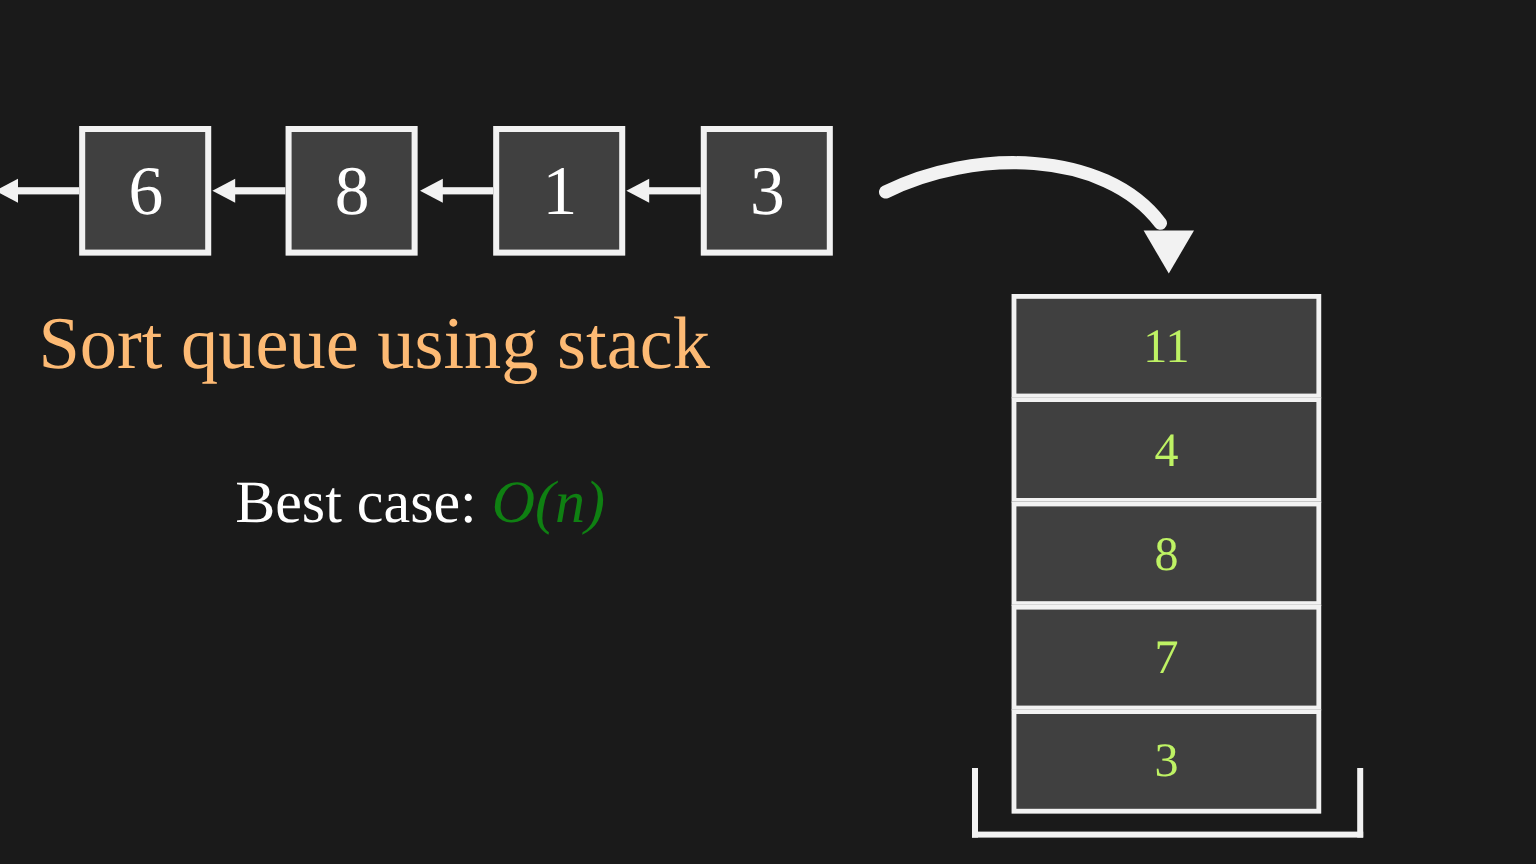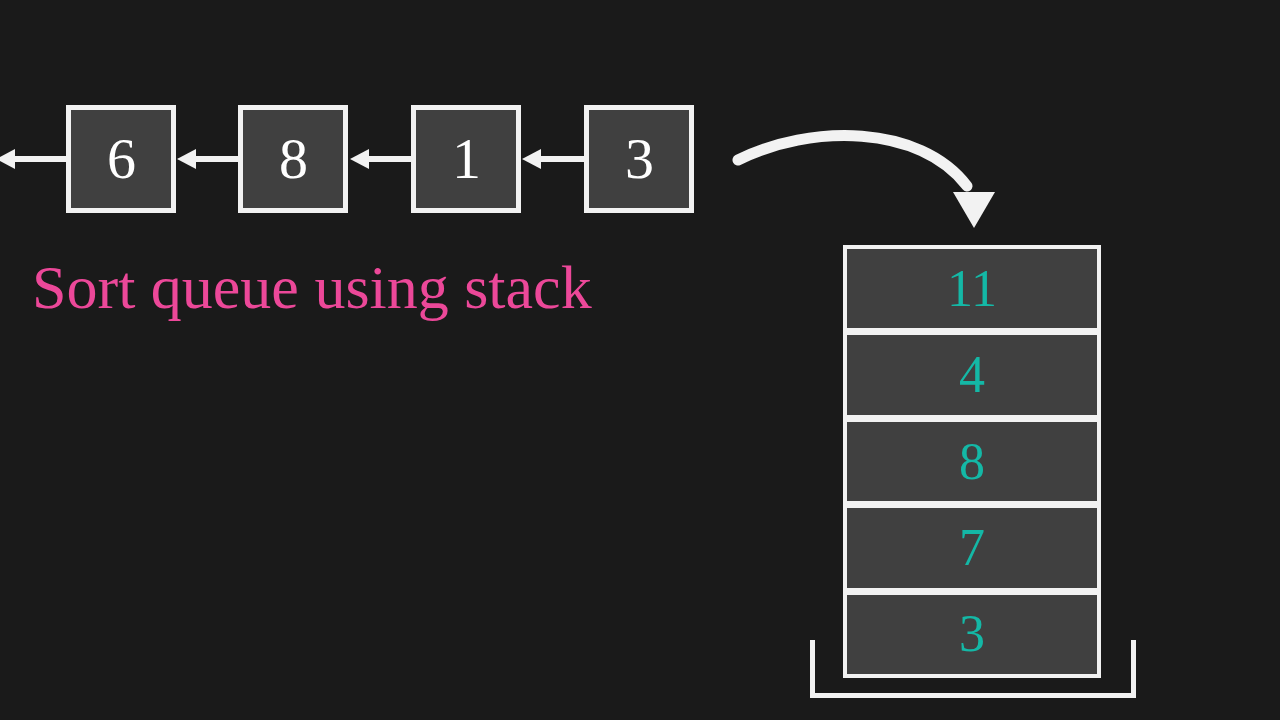--- a/index.html
+++ b/index.html
@@ -69,21 +69,21 @@
   }
 
   
   #title {
     position: absolute;
     left: 32px;
     top: 255px;
     font-size: 62px;
     line-height: 1.05;
     white-space: nowrap;
-    color: #ec4899;
+    color: #fdba74;
   }
   .case-line {
     position: absolute;
     white-space: nowrap;
     font-size: 50px;
     line-height: 1.05;
     color: #ffffff;
   }
   #best-line { left: 196px; top: 392px; }
   #worst-line { left: 144px; top: 497px; }
@@ -111,23 +111,23 @@
     flex: 1 1 0;
     background: #404040;
     border: 4px solid #f2f2f2;
     box-sizing: border-box;
     display: flex;
     align-items: center;
     justify-content: center;
     margin-bottom: -1px;
   }
   .stack-cell .val {
-    font-size: 52px;
+    font-size: 40px;
     line-height: 1;
-    color: #14b8a6;
+    color: #bef264;
     text-align: center;
   }
 
   
   #stack-bracket {
     position: absolute;
     left: 810px;
     top: 640px;
     width: 326px;
     height: 58px;
@@ -192,20 +192,24 @@
 
   <div id="flow-arrow">
     <svg width="290" height="150" viewBox="0 0 290 150" xmlns="http://www.w3.org/2000/svg">
       <path d="M 18 60 C 90 24, 200 24, 247 86" stroke="#f2f2f2" stroke-width="11" fill="none" stroke-linecap="round"></path>
       <polygon points="233,92 275,92 254,128" fill="#f2f2f2"></polygon>
     </svg>
   </div>
 
   <div id="title">Sort queue using stack</div>
 
+  <div class="case-line" id="best-line">
+    <span>Best case:</span>
+    <span class="bigo" id="best-complexity" style="color: rgb(15, 128, 18);">O(n)</span>
+  </div>
 
 
   <div id="stack">
     <div class="stack-cell" style="background: rgb(64, 64, 64); border-color: rgb(242, 242, 242);">
       <span class="val">11</span>
     </div>
     <div class="stack-cell" style="background: rgb(64, 64, 64); border-color: rgb(242, 242, 242);">
       <span class="val">4</span>
     </div>
     <div class="stack-cell" style="background: rgb(64, 64, 64); border-color: rgb(242, 242, 242);">

